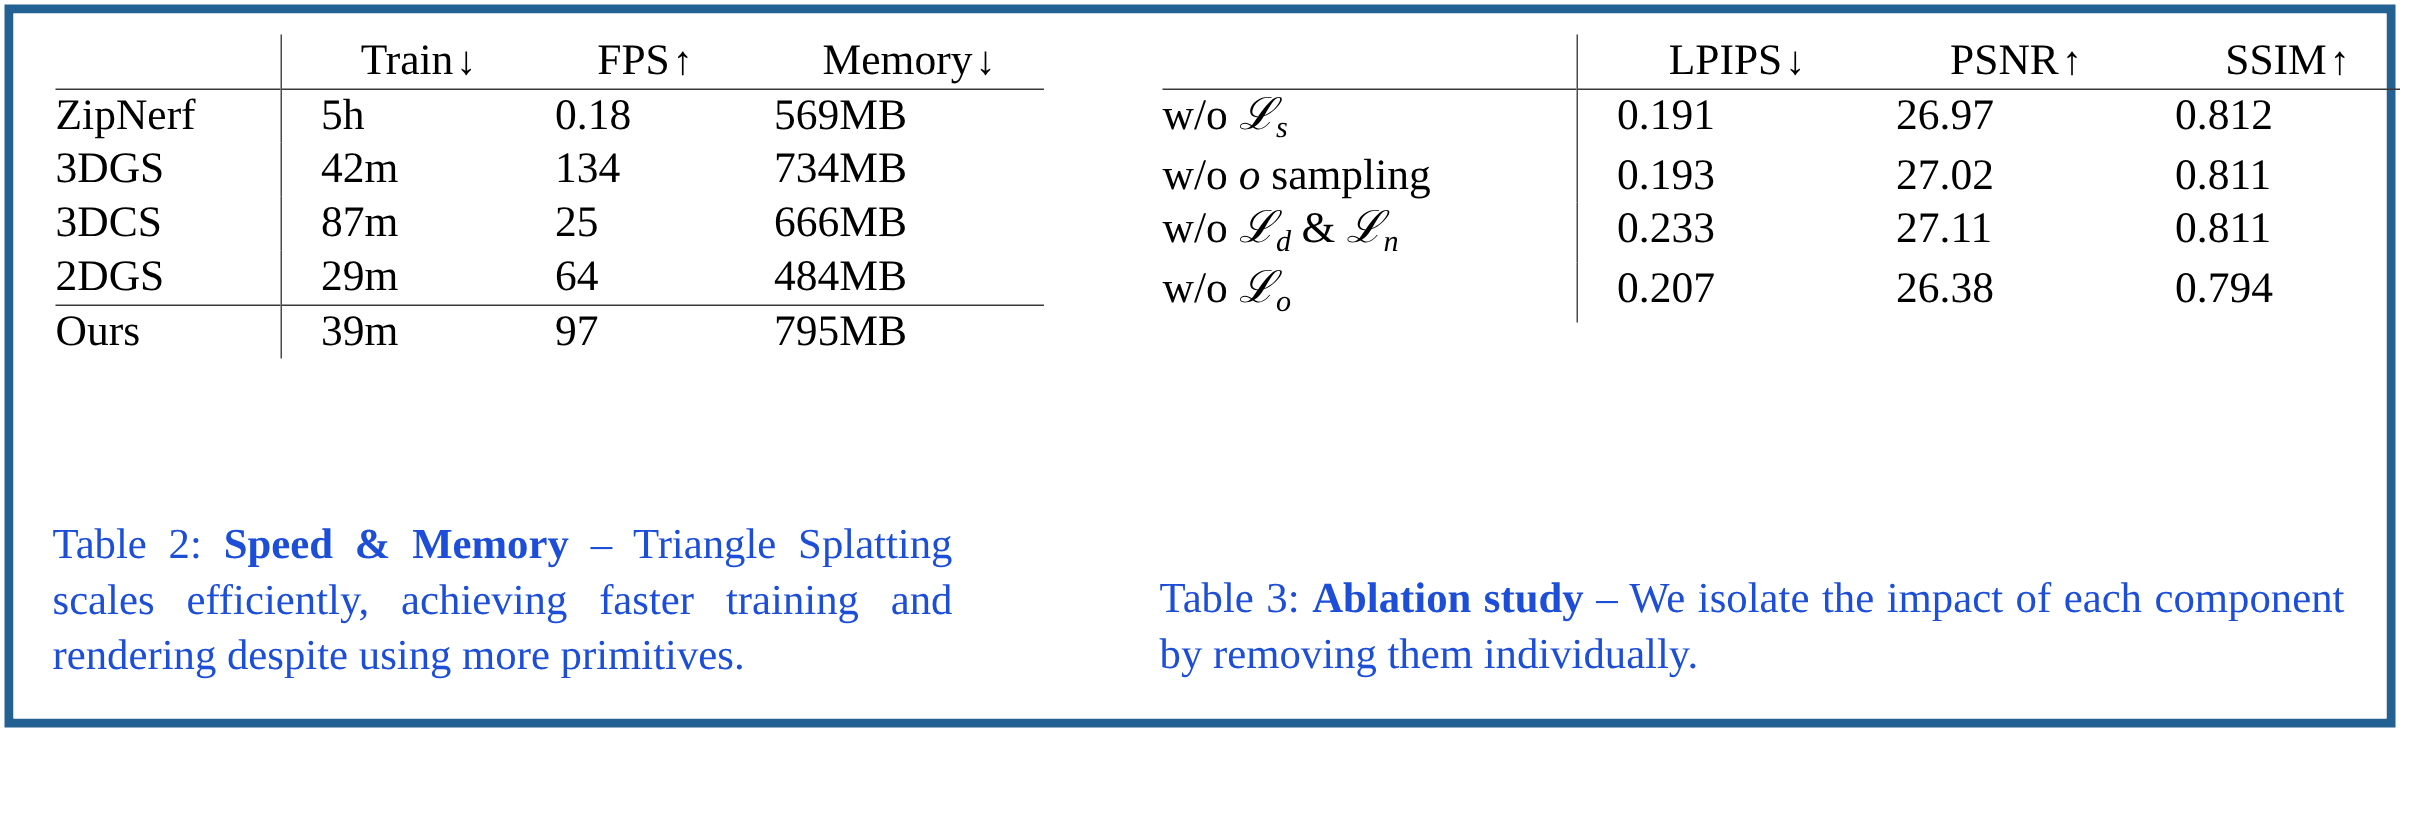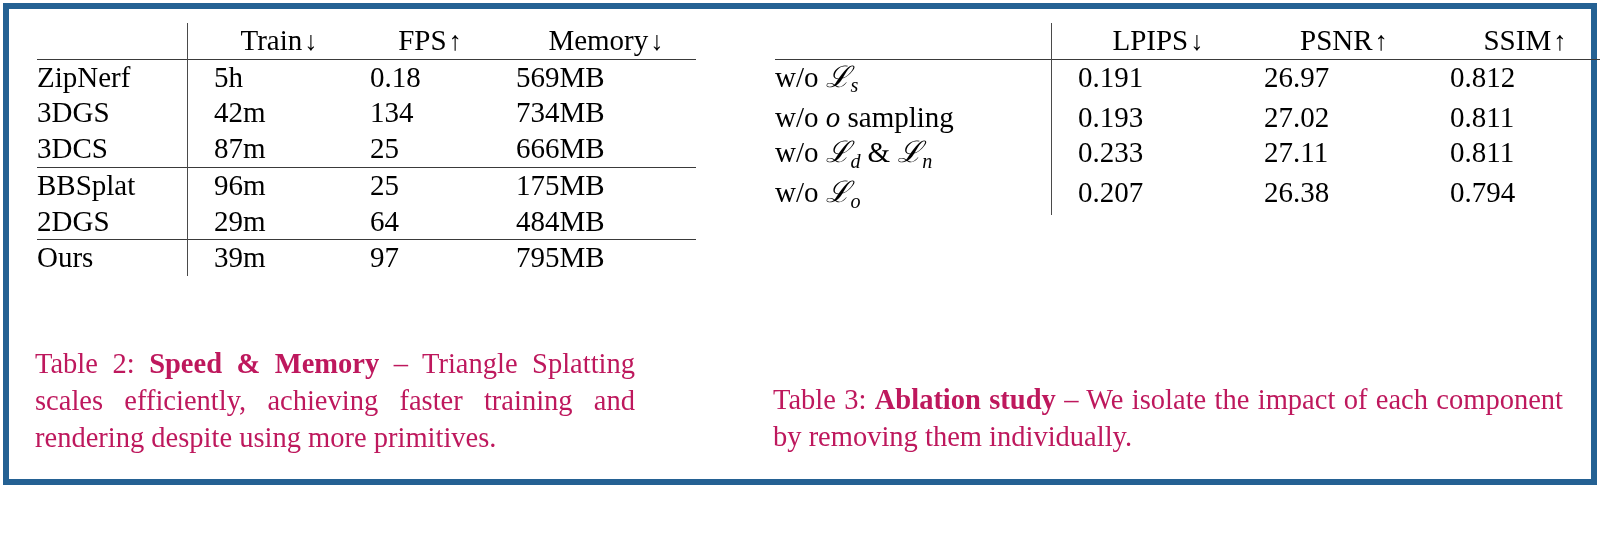--- a/index.html
+++ b/index.html
@@ -69,21 +69,21 @@
   .c-psnr   { min-width: 160px; }
   .c-ssim   { min-width: 150px; }
 
   
   .caption {
     position: absolute;
     font-size: 28.5px;
     line-height: 1.30;
     text-align: justify;
     text-justify: inter-word;
-    color: #be185d;
+    color: #1d4ed8;
   }
   .caption .strong { font-weight: bold; }
 
   
   .cal {
     font-family: "Liberation Serif", "DejaVu Serif", serif;
     font-style: italic;
     font-size: 1.02em;
     letter-spacing: -0.01em;
     text-align: center;
@@ -135,26 +135,20 @@
             <td class="num vsep padL padR">42m</td>
             <td class="num padR">134</td>
             <td class="num">734MB</td>
           </tr>
           <tr>
             <td class="rowlabel">3DCS</td>
             <td class="num vsep padL padR">87m</td>
             <td class="num padR">25</td>
             <td class="num">666MB</td>
           </tr>
-          <tr class="midrule">
-            <td class="rowlabel">BBSplat</td>
-            <td class="num vsep padL padR">96m</td>
-            <td class="num padR">25</td>
-            <td class="num b">175MB</td>
-          </tr>
           <tr>
             <td class="rowlabel">2DGS</td>
             <td class="num vsep padL padR b">29m</td>
             <td class="num padR">64</td>
             <td class="num">484MB</td>
           </tr>
           <tr class="lastrule">
             <td class="rowlabel">Ours</td>
             <td class="num vsep padL padR">39m</td>
             <td class="num padR b">97</td>

